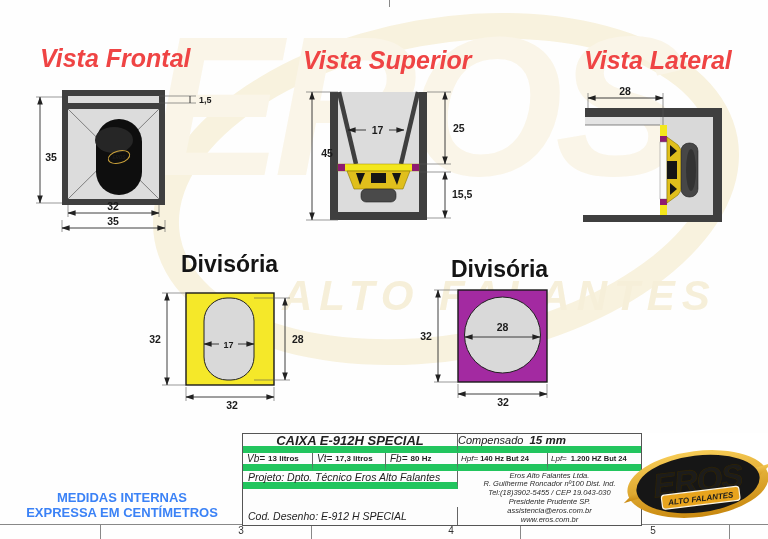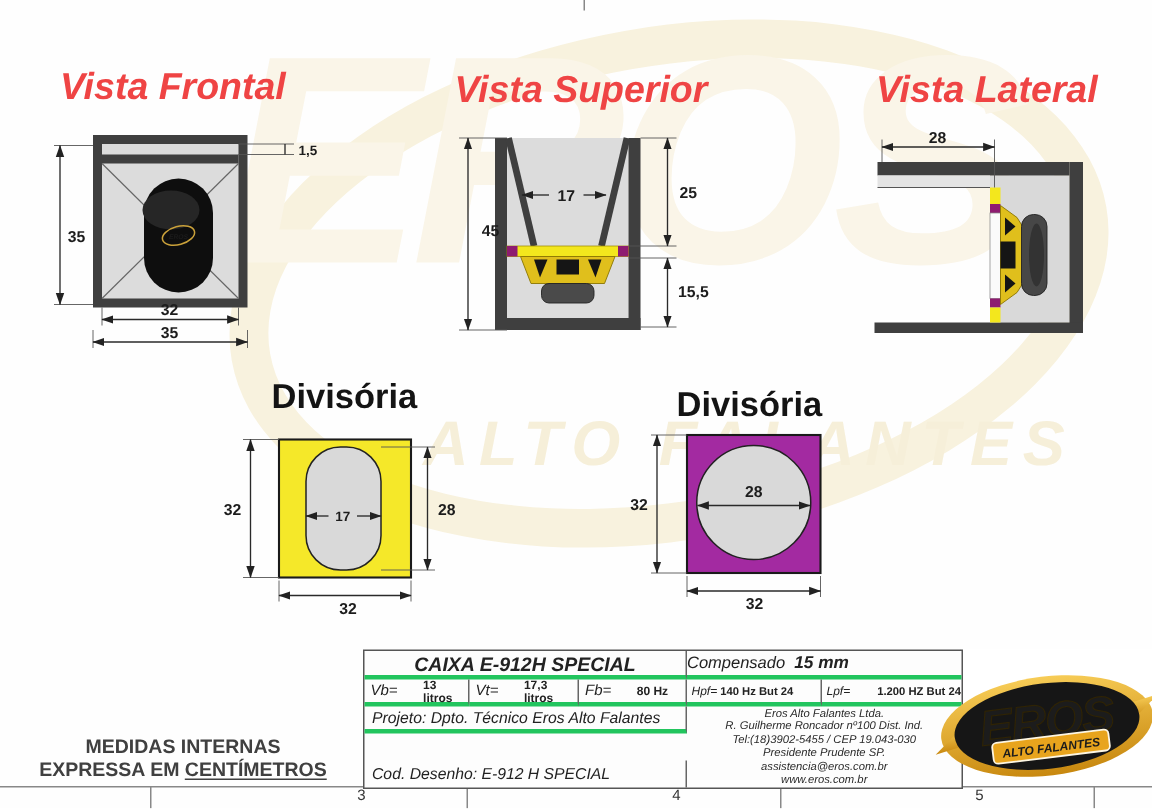--- a/index.html
+++ b/index.html
@@ -18,29 +18,29 @@
   svg{position:absolute;z-index:2;overflow:visible;}
   svg text{font-family:"Liberation Sans",sans-serif;font-weight:bold;fill:#1c1c1c;}
   .dim{font-size:10.5px;}
   .dim-s{font-size:9px;}
   .dline{stroke:#2a2a2a;stroke-width:0.9;}
   .eline{stroke:#555;stroke-width:0.6;}
   
   #tblock{position:absolute;left:242px;top:433px;width:398px;height:91px;border:1px solid #555;
           background:#fdfdfd;z-index:3;font-style:italic;color:#222;}
   .cell{position:absolute;box-sizing:border-box;display:flex;align-items:center;}
-  .b-r{border-right:1px solid #666;} .b-b{border-bottom:3px solid #22c55e;}
-  .lbl{font-size:10px;} .val{font-size:8px;font-weight:bold;font-style:normal;margin-left:17px;}
+  .b-r{border-right:1px solid #666;} .b-b{border-bottom:7px solid #22c55e;}
+  .lbl{font-size:10px;} .val{font-size:8px;font-weight:bold;font-style:normal;margin-left:3px;}
   .addr div{font-size:7.5px;line-height:8.8px;text-align:center;color:#2a2a2a;}
   #logobox{position:absolute;left:640px;top:433px;width:127px;height:91px;border-left:1px solid #aaa;
            background:#fff;z-index:2;}
   
   #rednote{position:absolute;left:8px;top:490px;width:228px;text-align:center;z-index:3;
-           color:#404040;font-weight:bold;font-size:13px;line-height:15px;}
-  #rednote .ul{text-decoration:underline;text-underline-offset:2px;}
+           color:#3b82f6;font-weight:bold;font-size:13px;line-height:15px;}
+  #rednote .ul{text-underline-offset:2px;}
   
   .rline{position:absolute;background:#888;z-index:1;}
   .rnum{position:absolute;font-size:10px;color:#333;z-index:1;width:14px;text-align:center;}
 </style>
 </head>
 <body>
 
 <div id="sheet">
 
   <svg width="0" height="0">
@@ -205,21 +205,21 @@
     <div class="cell b-b" style="left:215px;top:0;width:183px;height:19px;">
       <span style="font-size:11px">Compensado</span>
       <span style="font-size:11.5px;font-weight:bold;margin-left:6px">15 mm</span>
     </div>
     <div class="cell b-r b-b" style="left:215px;top:19px;width:90px;height:18px;padding-left:3px">
       <span class="lbl" style="font-size:8px">Hpf=</span>
       <span class="val" style="font-size:7.5px;margin-left:2px">140 Hz But 24</span>
     </div>
     <div class="cell b-b" style="left:305px;top:19px;width:93px;height:18px;padding-left:3px">
       <span class="lbl" style="font-size:8px">Lpf=</span>
-      <span class="val" style="font-size:7.5px;margin-left:18px">1.200 HZ But 24</span>
+      <span class="val" style="font-size:7.5px;margin-left:4px">1.200 HZ But 24</span>
     </div>
     <div class="cell addr" style="left:215px;top:37px;width:183px;height:54px;flex-direction:column;justify-content:center">
       <div>Eros Alto Falantes Ltda.</div>
       <div>R. Guilherme Roncador nº100 Dist. Ind.</div>
       <div>Tel:(18)3902-5455 / CEP 19.043-030</div>
       <div>Presidente Prudente SP.</div>
       <div>assistencia@eros.com.br</div>
       <div>www.eros.com.br</div>
     </div>
   </div>

